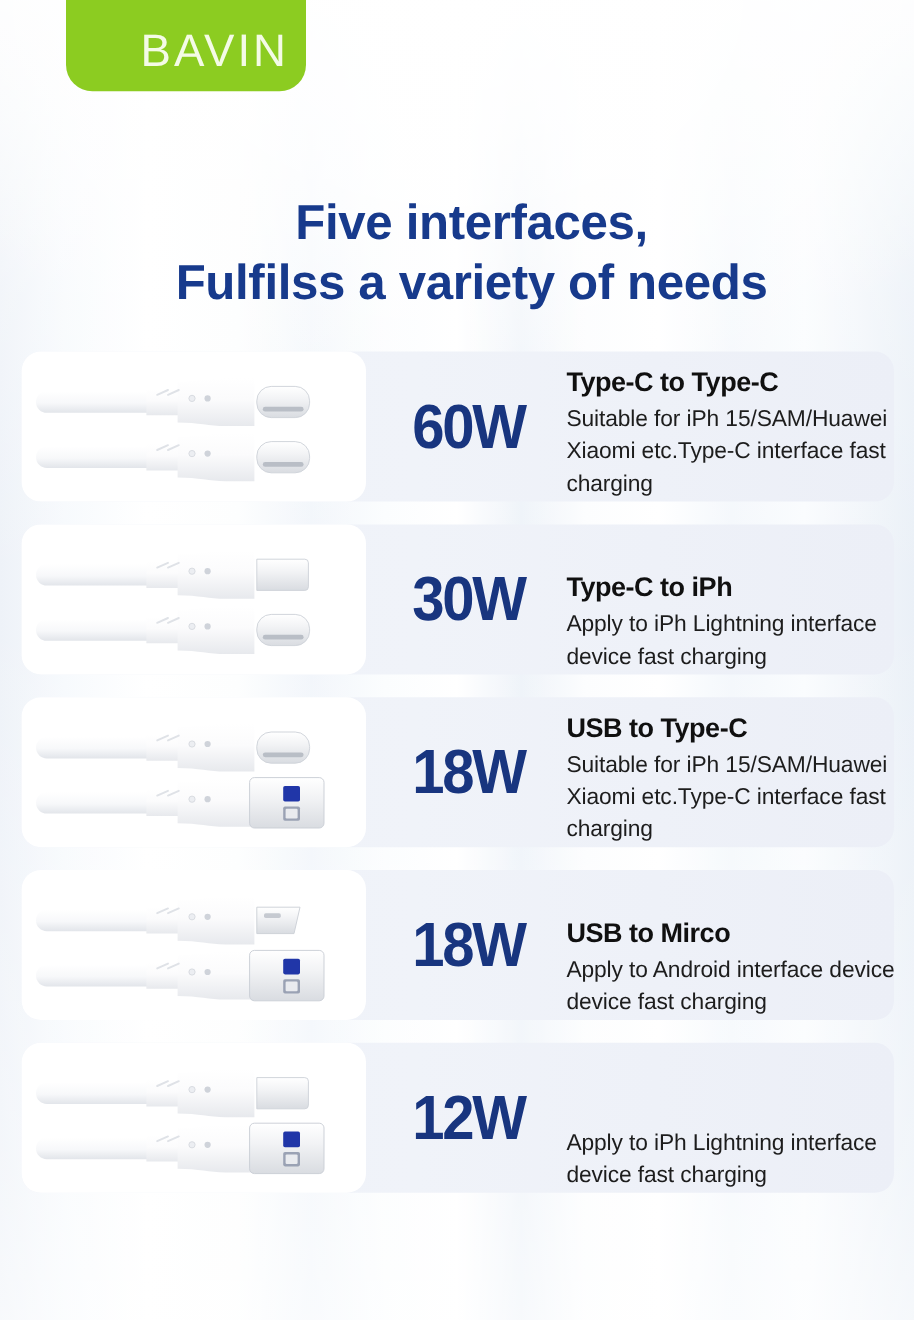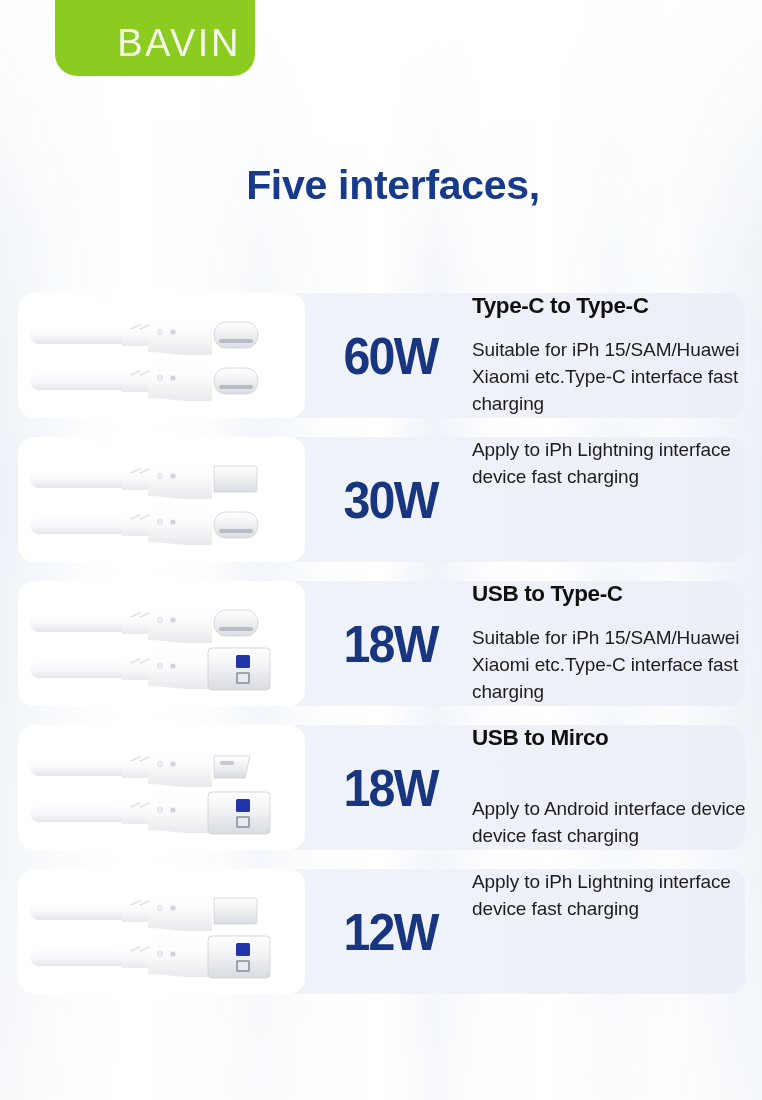--- a/index.html
+++ b/index.html
@@ -149,21 +149,21 @@
 
   
   .txt {
     position: absolute;
     left: 472px;
     top: 0;
     height: 125px;
     width: 275px;
     display: flex;
     flex-direction: column;
-    justify-content: space-between;
+    justify-content: flex-end;
   }
   .ttl {
     color: #101010;
     font-weight: bold;
     font-size: 22.5px;
     letter-spacing: -0.4px;
     line-height: 1.15;
     margin-bottom: 5px;
   }
   .desc {
@@ -177,20 +177,21 @@
 <body>
 
 <div id="page"></div>
 
 <div class="logo-badge">
   <span class="logo-text">BAVIN</span>
 </div>
 
 <div class="headline">
   <span>Five interfaces,</span>
+  <span class="l2">Fulfilss a variety of needs</span>
 </div>
 
 <div class="rows" id="rows">
     <div class="row">
     <div class="info-panel"></div>
     <div class="img-card">
       <svg viewBox="0 0 287 125" xmlns="http://www.w3.org/2000/svg">
 
   <defs>
     <linearGradient id="body0" x1="0" y1="0" x2="0" y2="1">
@@ -287,20 +288,21 @@
       <circle cx="137" cy="85" r="2.6" fill="#cfd3da"></circle>
 
       <rect x="178" y="75" width="44" height="26" rx="12" fill="url(#metal1)" stroke="#cfd3d9" stroke-width="0.8"></rect>
       <rect x="183" y="92" width="34" height="4" rx="2" fill="#b9bec6"></rect>
     </g>
     </g>
   </svg>
     </div>
     <div class="watt">30W</div>
     <div class="txt">
+      <div class="ttl">Type-C to iPh</div>
       <div class="desc">Apply to iPh Lightning interface device fast charging</div>
     </div>
     </div>
     <div class="row">
     <div class="info-panel"></div>
     <div class="img-card">
       <svg viewBox="0 0 287 125" xmlns="http://www.w3.org/2000/svg">
 
   <defs>
     <linearGradient id="body2" x1="0" y1="0" x2="0" y2="1">

